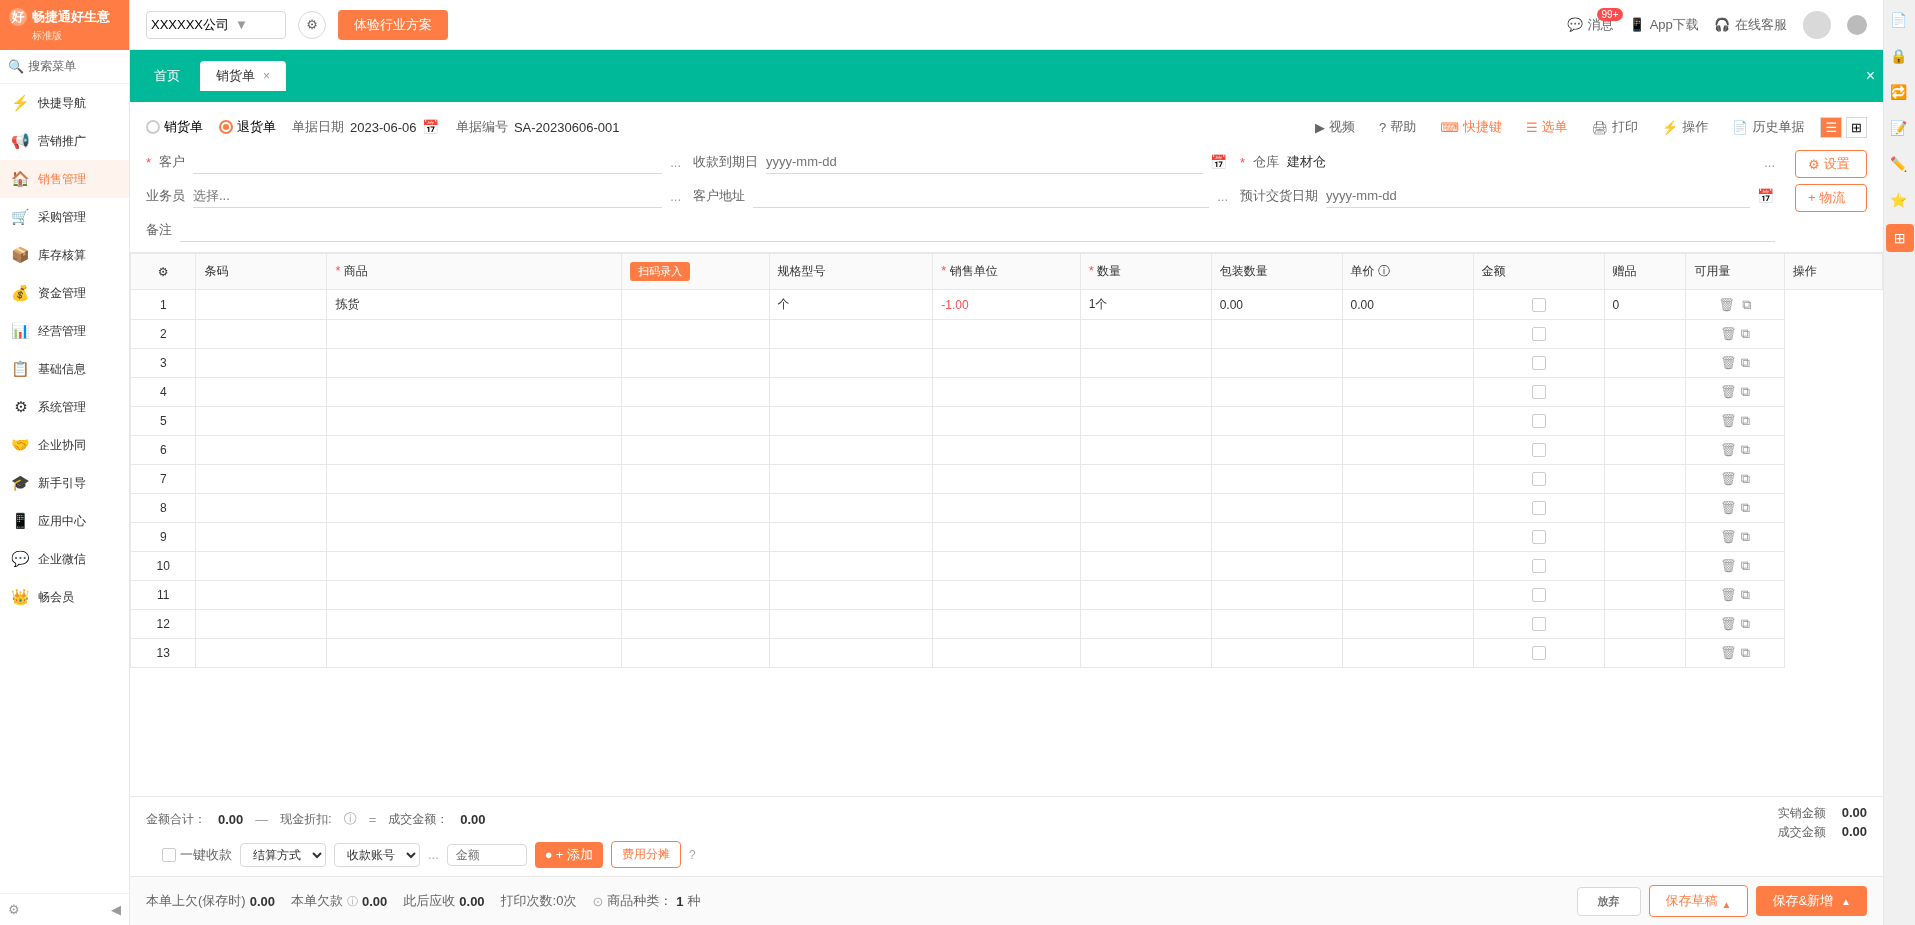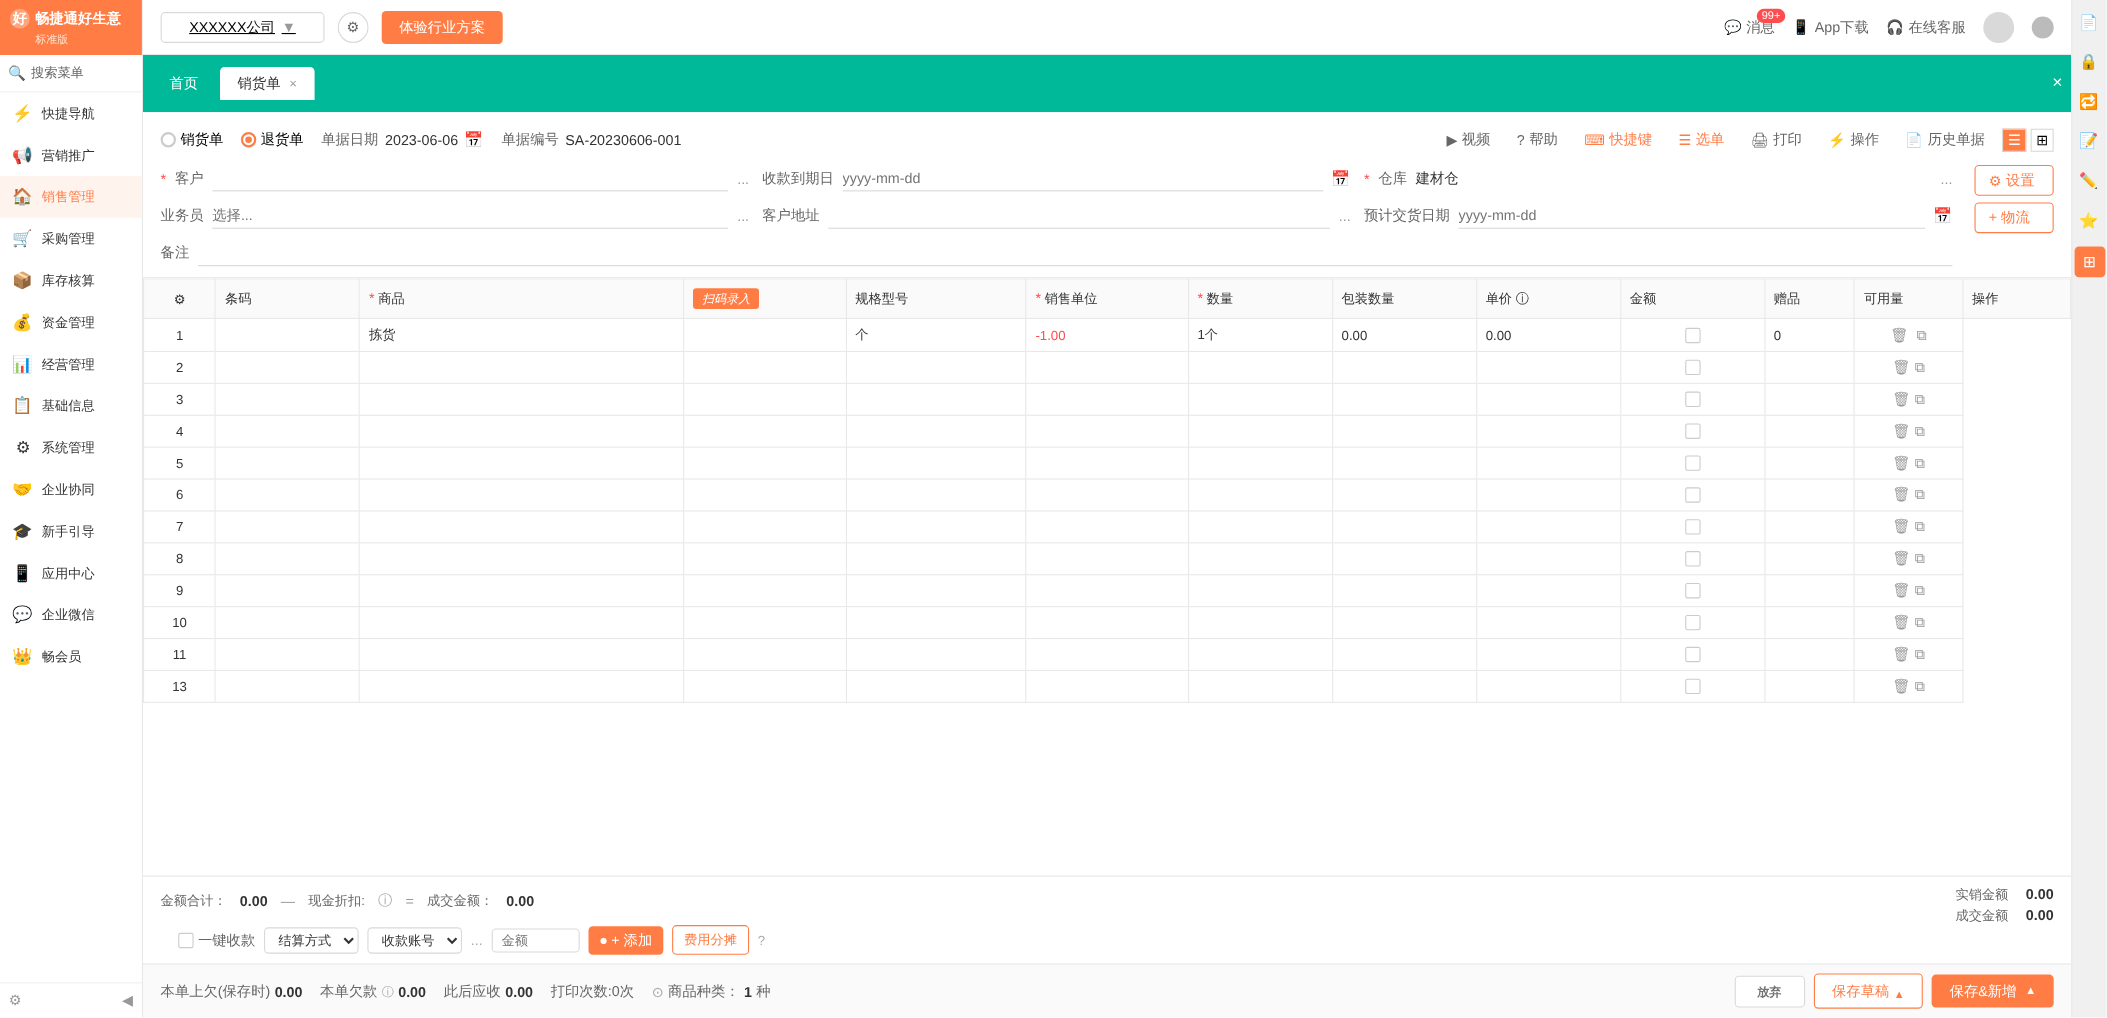--- a/index.html
+++ b/index.html
@@ -13,21 +13,21 @@
     .sidebar-nav-item.active { background: #fff3ee; color: #ff7d45; }
     .sidebar-nav-item .nav-icon { width: 18px; height: 18px; display: flex; align-items: center; justify-content: center; font-size: 15px; }
     .sidebar-nav-label { font-size: 12px; }
     .sidebar-bottom { margin-top: auto; padding: 8px; display: flex; align-items: center; justify-content: space-between; border-top: 1px solid #f0f0f0; }
 
     
     .main { flex: 1; display: flex; flex-direction: column; overflow: hidden; }
 
     
     .topbar { height: 50px; background: #fff; border-bottom: 1px solid #e8e8e8; display: flex; align-items: center; padding: 0 16px; gap: 12px; }
-    .company-selector { display: flex; align-items: center; gap: 6px; border: 1px solid #d9d9d9; border-radius: 4px; padding: 4px 25px; cursor: pointer; min-width: 140px; text-decoration: underline; }
+    .company-selector { display: flex; align-items: center; gap: 6px; border: 1px solid #d9d9d9; border-radius: 4px; padding: 4px 4px; cursor: pointer; min-width: 140px; }
     .topbar-btn { background: #ff7d45; color: #fff; border: none; border-radius: 4px; padding: 6px 16px; cursor: pointer; font-size: 13px; }
     .topbar-right { margin-left: auto; display: flex; align-items: center; gap: 16px; }
     .topbar-right-item { display: flex; align-items: center; gap: 4px; cursor: pointer; color: #666; font-size: 12px; position: relative; }
     .badge { background: #ff4d4f; color: #fff; border-radius: 10px; font-size: 10px; padding: 1px 5px; position: absolute; top: -8px; right: -10px; }
     .gear-icon { width: 28px; height: 28px; display: flex; align-items: center; justify-content: center; border: 1px solid #d9d9d9; border-radius: 50%; cursor: pointer; color: #666; }
     .avatar { width: 28px; height: 28px; border-radius: 50%; background: #d9d9d9; }
 
     
     .tab-bar { background: #00b999; display: flex; align-items: center; padding: 0 8px; height: 52px; }
     .tab-home { color: #fff; padding: 0 16px; height: 38px; display: flex; align-items: center; cursor: pointer; font-size: 13px; }
@@ -58,21 +58,21 @@
     .cal-icon { color: #aaa; cursor: pointer; font-size: 14px; }
     .action-btn { background: #fff; border: 1px solid #ff7d45; color: #ff7d45; border-radius: 4px; padding: 4px 12px; cursor: pointer; font-size: 12px; display: flex; align-items: center; gap: 4px; }
 
     
     .table-container { flex: 1; overflow: auto; background: #fff; }
     .data-table { width: 100%; border-collapse: collapse; }
     .data-table th { background: #fafafa; border: 1px solid #e8e8e8; padding: 8px 8px; text-align: left; font-weight: normal; color: #333; white-space: nowrap; font-size: 12px; }
     .data-table th .req-star { color: #ff4d4f; }
     .data-table td { border: 1px solid #e8e8e8; padding: 6px 8px; color: #333; font-size: 12px; vertical-align: middle; }
     .data-table td.red { color: #ff4d4f; }
-    .scan-btn { background: #ff7d45; color: #fff; border: none; border-radius: 3px; padding: 2px 8px; font-size: 11px; cursor: pointer; font-style: italic; }
+    .scan-btn { background: #ff7d45; color: #fff; border: none; border-radius: 3px; padding: 2px 8px; font-size: 11px; cursor: pointer; }
     .col-num { width: 40px; text-align: center; color: #999; }
     .col-ops { width: 60px; text-align: center; }
     .subtotal-row td { background: #fffbe6; font-weight: bold; }
     .checkbox-cell { display: flex; justify-content: center; }
     .cb { width: 14px; height: 14px; border: 1px solid #ccc; border-radius: 2px; }
 
     
     .footer-area { background: #fff; border-top: 1px solid #e8e8e8; padding: 8px 16px; }
     .footer-totals { display: flex; align-items: center; gap: 12px; margin-bottom: 8px; }
     .total-label { color: #666; font-size: 12px; }
@@ -538,20 +538,38 @@
               <td>
                 <div class="checkbox-cell">
                   <div class="cb"></div>
                 </div>
               </td>
               <td></td>
               <td class="col-ops"><span style="cursor:pointer;color:#999;">🗑</span><span style="cursor:pointer;color:#999;margin-left:4px;">⧉</span></td>
             </tr>
           <tr>
               <td class="col-num">11</td>
+              <td></td>
+              <td></td>
+              <td></td>
+              <td></td>
+              <td></td>
+              <td></td>
+              <td></td>
+              <td></td>
+              <td>
+                <div class="checkbox-cell">
+                  <div class="cb"></div>
+                </div>
+              </td>
+              <td></td>
+              <td class="col-ops"><span style="cursor:pointer;color:#999;">🗑</span><span style="cursor:pointer;color:#999;margin-left:4px;">⧉</span></td>
+            </tr>
+          <tr>
+              <td class="col-num">12</td>
               <td></td>
               <td></td>
               <td></td>
               <td></td>
               <td></td>
               <td></td>
               <td></td>
               <td></td>
               <td>
                 <div class="checkbox-cell">

